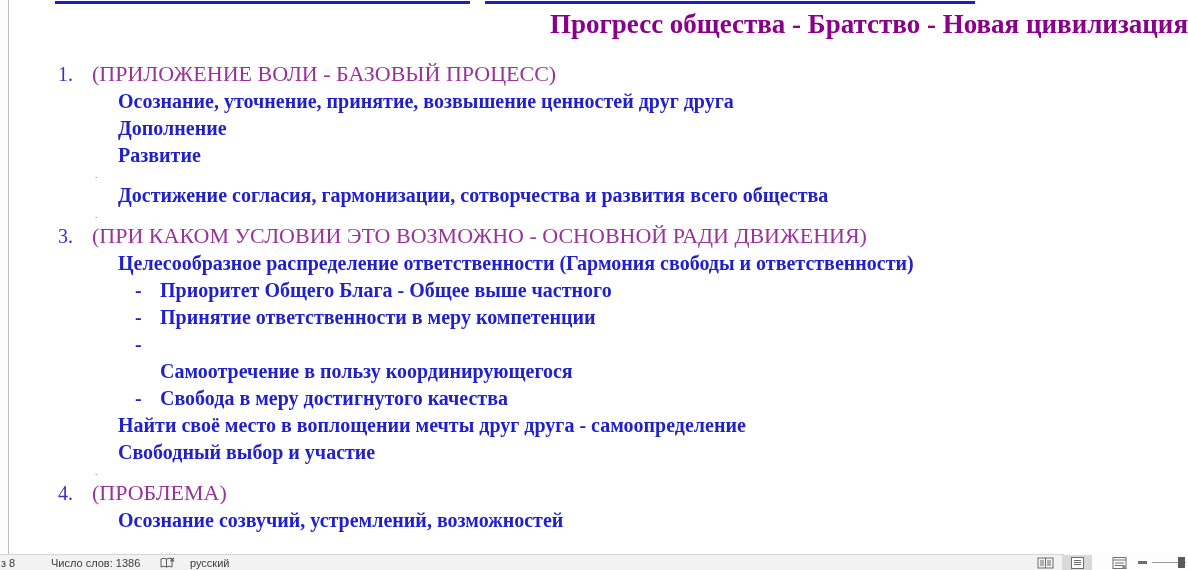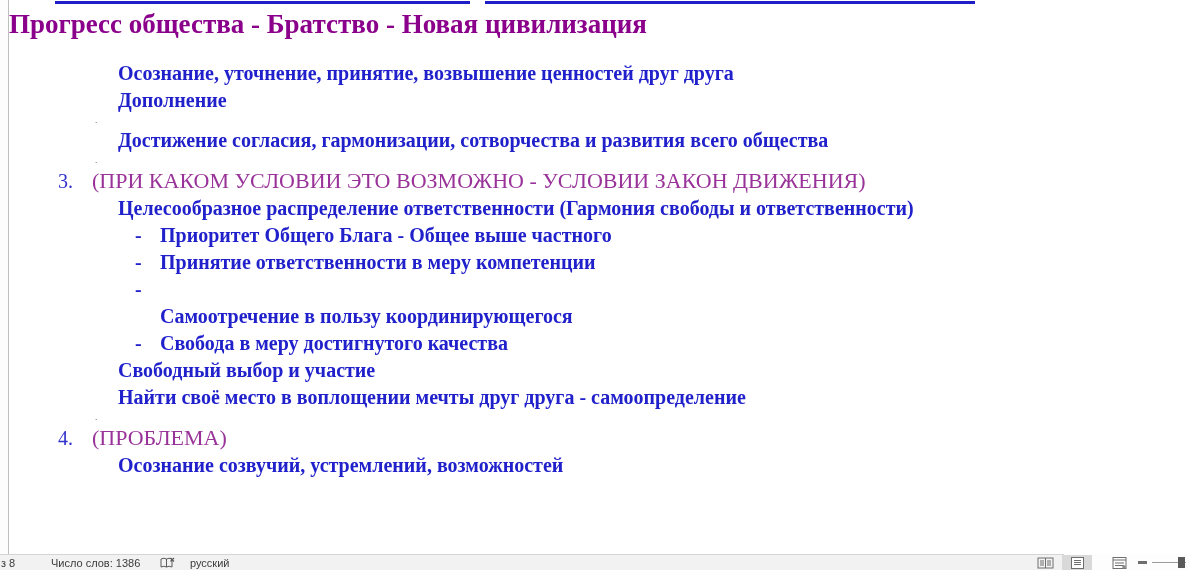--- a/index.html
+++ b/index.html
@@ -11,21 +11,21 @@
   .page-edge { position:absolute; left:8px; top:0; width:1px; height:554px; background:#bfbfbf; }
 
   .doc { position:absolute; left:9px; top:0; width:1179px; height:554px; background:#ffffff; overflow:hidden; }
 
   
   .links-row { position:relative; height:6px; }
   .link-underline { position:absolute; top:1px; height:3px; background:#1e1ec8; }
   .link-underline.l1 { left:46px;  width:415px; }
   .link-underline.l2 { left:476px; width:490px; }
 
-  .title { text-align:left; font-size:27px; font-weight:bold; color:#8B008B;
+  .title { text-align:right; font-size:27px; font-weight:bold; color:#8B008B;
            line-height:32px; margin:2px 0 20px; }
 
   .list { margin-top:13px; }
 
   .item-head { line-height:28px; font-size:22px; color:#993399; white-space:nowrap; }
   .item-num  { display:inline-block; margin-left:49px; width:34px; font-size:20px; color:#3333CC; }
 
   .bline { margin-left:109px; font-size:20px; font-weight:bold; color:#2121CC;
            line-height:27px; white-space:nowrap; }
 
@@ -66,29 +66,33 @@
 
     <div class="links-row">
       <div class="link-underline l1"></div>
       <div class="link-underline l2"></div>
     </div>
 
     <div class="title">Прогресс общества - Братство - Новая цивилизация</div>
 
     <div class="list">
 
+      <div class="item-head">
+        <span class="item-num">1.</span><span>(ПРИЛОЖЕНИЕ ВОЛИ - БАЗОВЫЙ ПРОЦЕСС)</span>
+      </div>
       <div class="bline">Осознание, уточнение, принятие, возвышение ценностей друг друга</div>
       <div class="bline">Дополнение</div>
+      <div class="bline">Развитие</div>
       <div class="sep-dot">.</div>
 
       <div class="bline">Достижение согласия, гармонизации, сотворчества и развития всего общества</div>
       <div class="sep-dot">.</div>
 
       <div class="item-head">
-        <span class="item-num">3.</span><span>(ПРИ КАКОМ УСЛОВИИ ЭТО ВОЗМОЖНО - УСЛОВИИ ЗАКОН ДВИЖЕНИЯ)</span>
+        <span class="item-num">3.</span><span>(ПРИ КАКОМ УСЛОВИИ ЭТО ВОЗМОЖНО - ОСНОВНОЙ РАДИ ДВИЖЕНИЯ)</span>
       </div>
       <div class="bline">Целесообразное распределение ответственности (Гармония свободы и ответственности)</div>
       <div class="sub">
         <span class="sub-marker">-</span>
           <span>Приоритет Общего Блага - Общее выше частного</span>
       </div>
       <div class="sub">
         <span class="sub-marker">-</span>
           <span>Принятие ответственности в меру компетенции</span>
       </div>
@@ -96,22 +100,22 @@
         <span class="sub-marker">-</span>
       </div>
       <div class="sub">
         <span class="sub-marker"></span>
           <span>Самоотречение в пользу координирующегося</span>
       </div>
       <div class="sub">
         <span class="sub-marker">-</span>
           <span>Свобода в меру достигнутого качества</span>
       </div>
+      <div class="bline">Найти своё место в воплощении мечты друг друга - самоопределение</div>
       <div class="bline">Свободный выбор и участие</div>
-      <div class="bline">Найти своё место в воплощении мечты друг друга - самоопределение</div>
       <div class="sep-dot">.</div>
 
       <div class="item-head">
         <span class="item-num">4.</span><span>(ПРОБЛЕМА)</span>
       </div>
       <div class="bline">Осознание созвучий, устремлений, возможностей</div>
 
     </div>
   </div>
 

